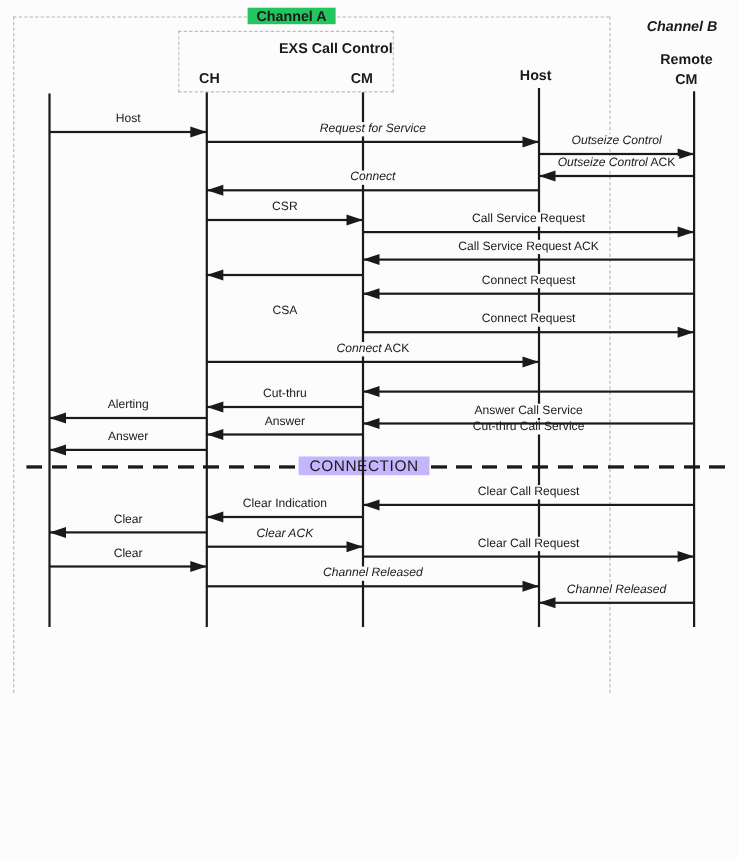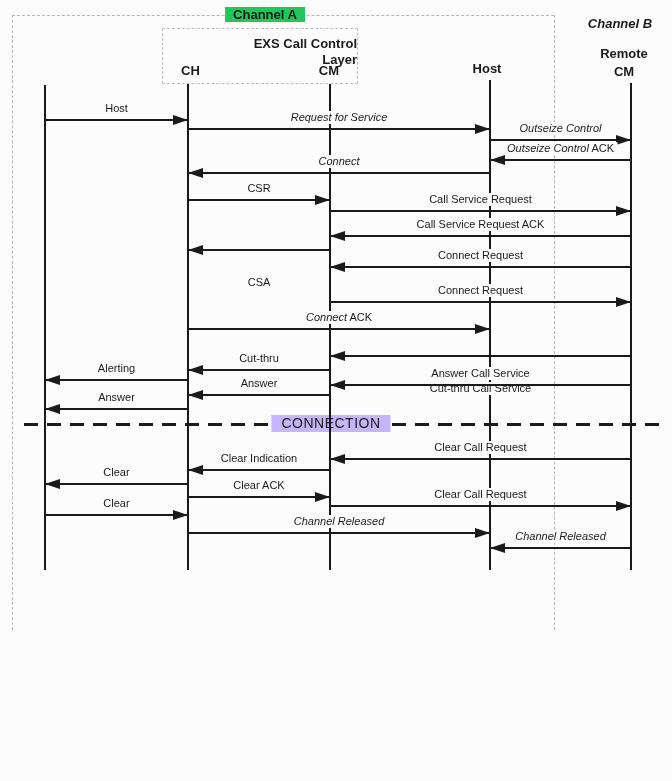--- a/index.html
+++ b/index.html
@@ -52,21 +52,20 @@
   <div class="dashh" style="left:12px;top:15px;width:542px;"></div>
   <div class="dashv" style="left:554px;top:15px;height:615px;"></div>
 
   <div class="chan-label" style="left:265px;top:7px;">Channel A</div>
   <div class="chan-label" style="left:620px;top:16px;background:transparent;font-style:italic;">Channel B</div>
 
 
   <div id="control-box">
     <div class="box-title">
       <div>EXS Call Control</div>
-      <div>Layer</div>
     </div>
     <div class="port" id="port-ch">CH</div>
     <div class="port" id="port-cm">CM</div>
   </div>
 
   <div class="actor-label" style="left:487px;top:60px;">Host</div>
 
   <div class="actor-label" style="left:624px;top:45px;">
     <div>Remote</div>
     <div>CM</div>
@@ -137,21 +136,21 @@
     <div class="msg-line" style="left: 330px; width: 301px; top: 458px;"></div>
     <div class="msg-label" style="left: 480.5px; top: 441px;">Clear Call Request</div>
     <div class="head left" style="top: 454px; left: 330px;"></div>
     <div class="msg-line" style="left: 188px; width: 142px; top: 469px;"></div>
     <div class="msg-label" style="left: 259px; top: 452px;">Clear Indication</div>
     <div class="head left" style="top: 465px; left: 188px;"></div>
     <div class="msg-line" style="left: 45px; width: 143px; top: 483px;"></div>
     <div class="msg-label" style="left: 116.5px; top: 466px;">Clear</div>
     <div class="head left" style="top: 479px; left: 45px;"></div>
     <div class="msg-line" style="left: 188px; width: 142px; top: 496px;"></div>
-    <div class="msg-label" style="left: 259px; top: 479px;">Clear ACK</div>
+    <div class="msg-label" style="left: 259px; top: 479px; font-style: italic;">Clear ACK</div>
     <div class="head right" style="top: 492px; left: 315px;"></div>
     <div class="msg-line" style="left: 330px; width: 301px; top: 505px;"></div>
     <div class="msg-label" style="left: 480.5px; top: 488px;">Clear Call Request</div>
     <div class="head right" style="top: 501px; left: 616px;"></div>
     <div class="msg-line" style="left: 45px; width: 143px; top: 514px;"></div>
     <div class="msg-label" style="left: 116.5px; top: 497px;">Clear</div>
     <div class="head right" style="top: 510px; left: 173px;"></div>
     <div class="msg-line" style="left: 188px; width: 302px; top: 532px;"></div>
     <div class="msg-label" style="left: 339px; top: 515px;"><span style="font-style: italic;">Channel Released</span></div>
     <div class="head right" style="top: 528px; left: 475px;"></div>

